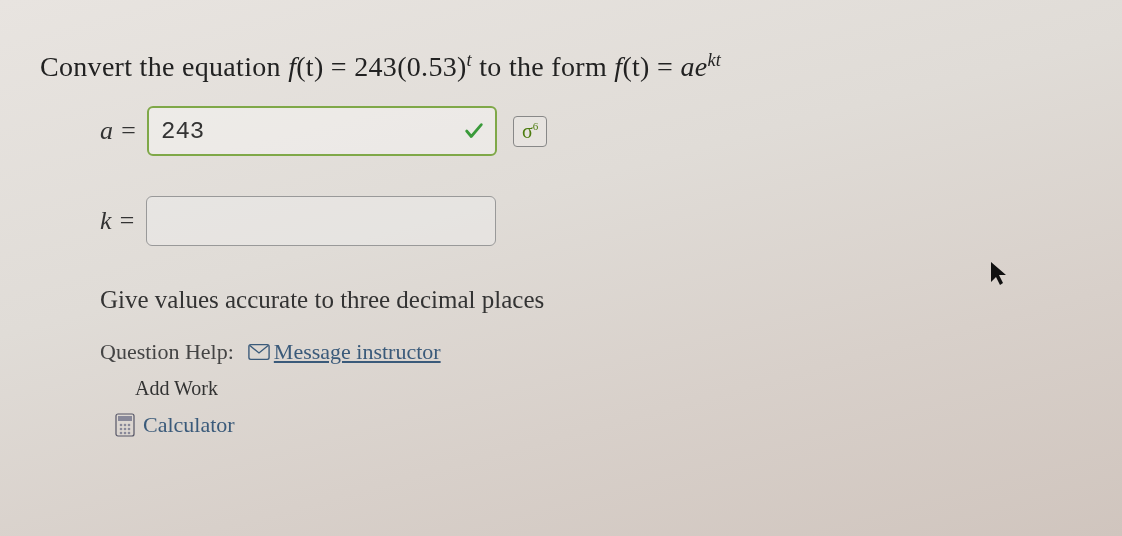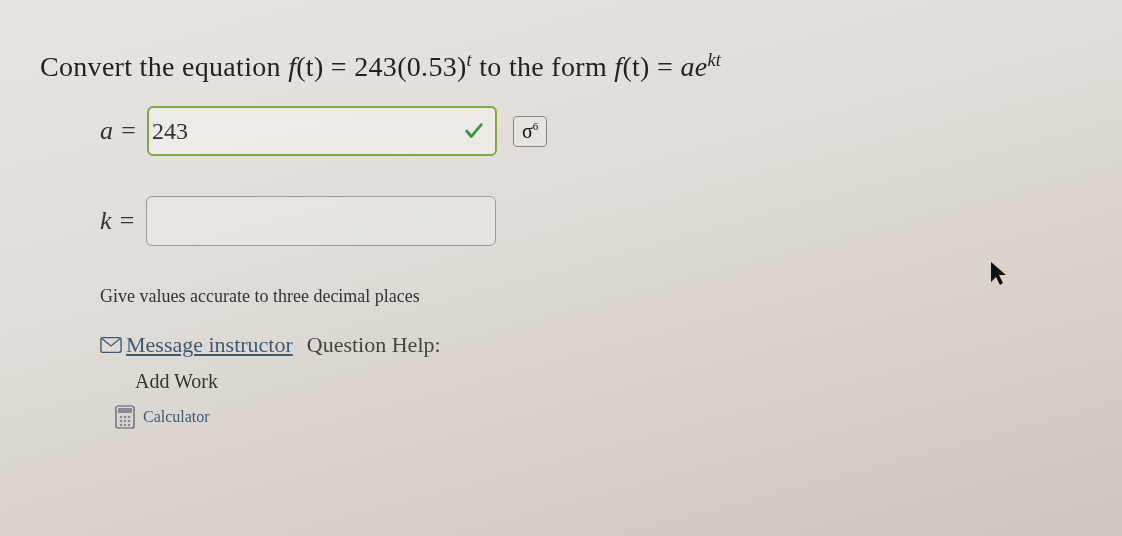--- a/index.html
+++ b/index.html
@@ -32,24 +32,24 @@
       font-style: italic;
       margin-right: 10px;
       color: #333;
     }
     .answer-input {
       width: 350px;
       height: 50px;
       border: 2px solid #7fa848;
       border-radius: 6px;
       font-size: 24px;
-      padding: 6px 3px;
+      padding: 6px 12px;
       background: rgba(255,255,255,0.35);
       color: #333;
-      font-family: Liberation Serif, serif;
+      font-family: Liberation Mono, monospace;
     }
     .answer-input.empty {
       border: 1px solid #999;
       background: rgba(240,240,240,0.4);
       width: 350px;
     }
     .check-icon {
       display: inline-flex;
       align-items: center;
       justify-content: center;
@@ -58,27 +58,27 @@
       margin-left: -36px;
       margin-right: 16px;
       position: relative;
     }
     .check-icon svg { width: 22px; height: 22px; }
     .sigma-box {
       border: 1px solid #888;
       border-radius: 4px;
       padding: 3px 8px;
       font-size: 20px;
-      color: #000000;
+      color: #4d7c0f;
       background: rgba(255,255,255,0.2);
       margin-left: 10px;
       cursor: pointer;
     }
     .instruction {
-      font-size: 18px;
+      font-size: 25px;
       margin: 20px 0 25px 60px;
       color: #333;
     }
     .help-row {
       font-size: 22px;
       margin-left: 60px;
       margin-bottom: 12px;
       color: #444;
       display: flex;
       align-items: center;
@@ -90,21 +90,21 @@
       cursor: pointer;
     }
     .mail-icon { width: 22px; height: 18px; display:inline-block; vertical-align:middle; margin-right:4px;}
     .add-work {
       font-size: 20px;
       margin-left: 95px;
       margin-bottom: 12px;
       color: #333;
     }
     .calc-row {
-      font-size: 16px;
+      font-size: 22px;
       margin-left: 75px;
       color: #3a5a7a;
       display: flex;
       align-items: center;
       gap: 8px;
     }
     .calc-icon { width: 20px; height: 24px; }
     .cursor-arrow {
       position: absolute;
       top: 260px;
@@ -135,28 +135,28 @@
 </div>
 
 <div class="answer-row">
   <span class="label">k = </span>
   <input class="answer-input empty" value="" style="">
 </div>
 
 <div class="instruction">Give values accurate to three decimal places</div>
 
 <div class="help-row">
+  <span>Question Help:</span>
   <span style="display:inline-flex;align-items:center;">
     <svg class="mail-icon" viewBox="0 0 24 18">
         <rect x="1" y="1" width="22" height="16" rx="2" stroke="#3a5a7a" stroke-width="1.5" fill="none"></rect>
         <path d="M2 2 L12 10 L22 2" stroke="#3a5a7a" stroke-width="1.5" fill="none"></path>
       </svg>
     <span class="msg-link">Message instructor</span>
   </span>
-  <span>Question Help:</span>
 </div>
 
 <div class="add-work">Add Work</div>
 
 <div class="calc-row">
   <svg class="calc-icon" viewBox="0 0 20 24">
       <rect x="1" y="1" width="18" height="22" rx="2" stroke="#556" stroke-width="1.2" fill="none"></rect>
       <rect x="3" y="3" width="14" height="5" fill="#889"></rect>
       <circle cx="6" cy="12" r="1.3" fill="#889"></circle>
       <circle cx="10" cy="12" r="1.3" fill="#889"></circle>

